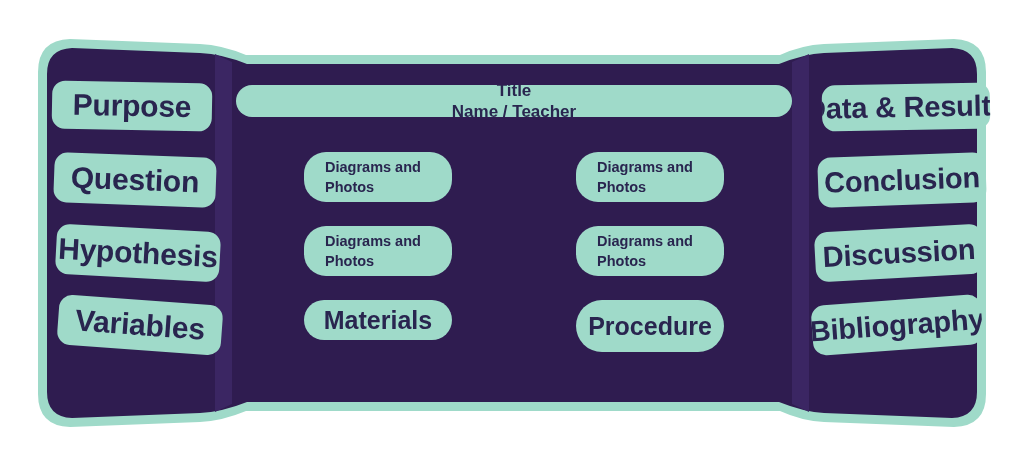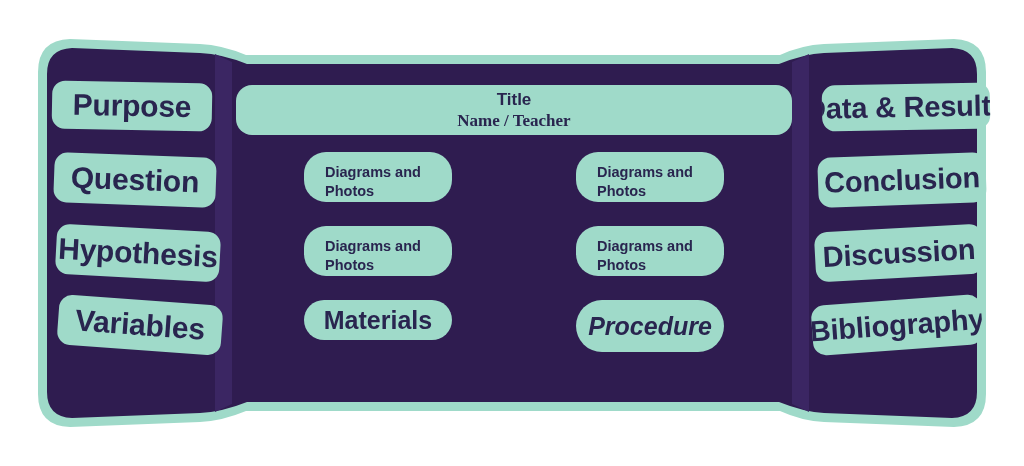--- a/index.html
+++ b/index.html
@@ -70,27 +70,26 @@
   }
   #title-box .t-line1 {
     font-size: 17px;
     font-weight: bold;
     line-height: 1.25;
   }
   #title-box .t-line2 {
     font-size: 17px;
     font-weight: bold;
     line-height: 1.25;
-    font-family: Liberation Serif, serif;
   }
 
   
   .media-box {
     border-radius: 22px;
-    align-items: flex-end;
+    align-items: center;
     justify-content: flex-start;
     padding: 2px 0 0 21px;
     font-size: 14.5px;
     font-weight: bold;
     line-height: 1.35;
   }
   .media-box .lbl { display: block; }
 
   
   .big-box {
@@ -159,42 +158,42 @@
   </div>
 
   <div class="box wing-box left-wing" style="left:56px; top:228px; width:164px; height:50px; transform:rotate(3.1deg);">
     <span class="lbl">Hypothesis</span>
   </div>
 
   <div class="box wing-box left-wing" style="left:58px; top:300px; width:164px; height:50px; transform:rotate(4.2deg);">
     <span class="lbl">Variables</span>
   </div>
 
-  <div class="box" id="title-box" style="left:236px; top:85px; width:556px; height:50px;">
+  <div class="box" id="title-box" style="left:236px; top:85px; width:556px; height:32px;">
     <span class="t-line1">Title</span>
     <span class="t-line2">Name / Teacher</span>
   </div>
 
   <div class="box media-box" style="left:304px; top:152px; width:148px; height:50px;">
     <span class="lbl">Diagrams and Photos</span>
   </div>
   <div class="box media-box" style="left:304px; top:226px; width:148px; height:50px;">
     <span class="lbl">Diagrams and Photos</span>
   </div>
   <div class="box big-box" style="left:304px; top:300px; width:148px; height:40px;">
     <span class="lbl">Materials</span>
   </div>
 
   <div class="box media-box" style="left:576px; top:152px; width:148px; height:50px;">
     <span class="lbl">Diagrams and Photos</span>
   </div>
   <div class="box media-box" style="left:576px; top:226px; width:148px; height:50px;">
     <span class="lbl">Diagrams and Photos</span>
   </div>
-  <div class="box big-box" style="left:576px; top:300px; width:148px; height:52px;font-style:italic;">
+  <div class="box big-box" style="left:576px; top:300px; width:148px; height:52px;">
     <span class="lbl">Procedure</span>
   </div>
 
   <div class="box wing-box right-wing" style="left:822px; top:84px; width:168px; height:46px; transform:rotate(-1.1deg);">
     <span class="lbl">Data &amp; Results</span>
   </div>
 
   <div class="box wing-box right-wing" style="left:818px; top:155px; width:168px; height:50px; transform:rotate(-2.1deg);">
     <span class="lbl">Conclusion</span>
   </div>

